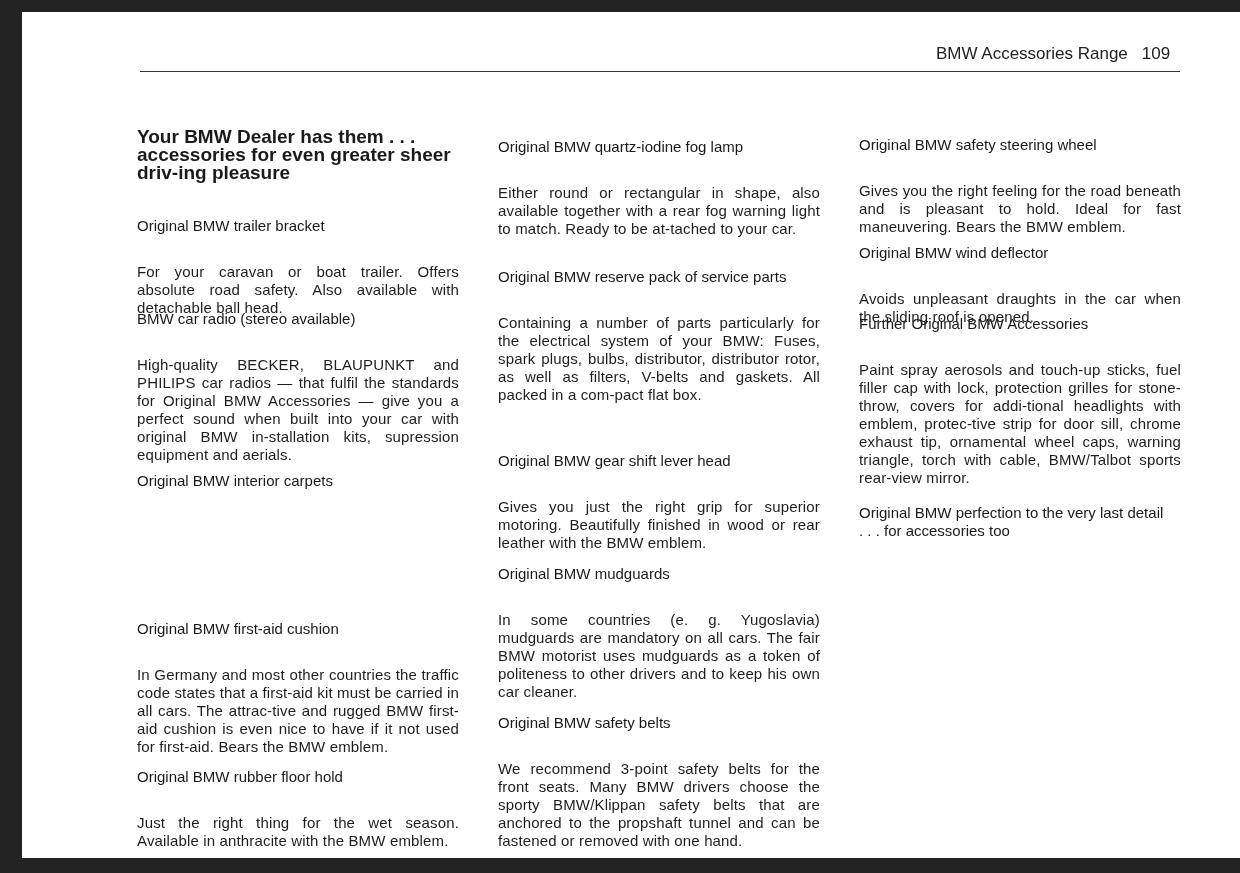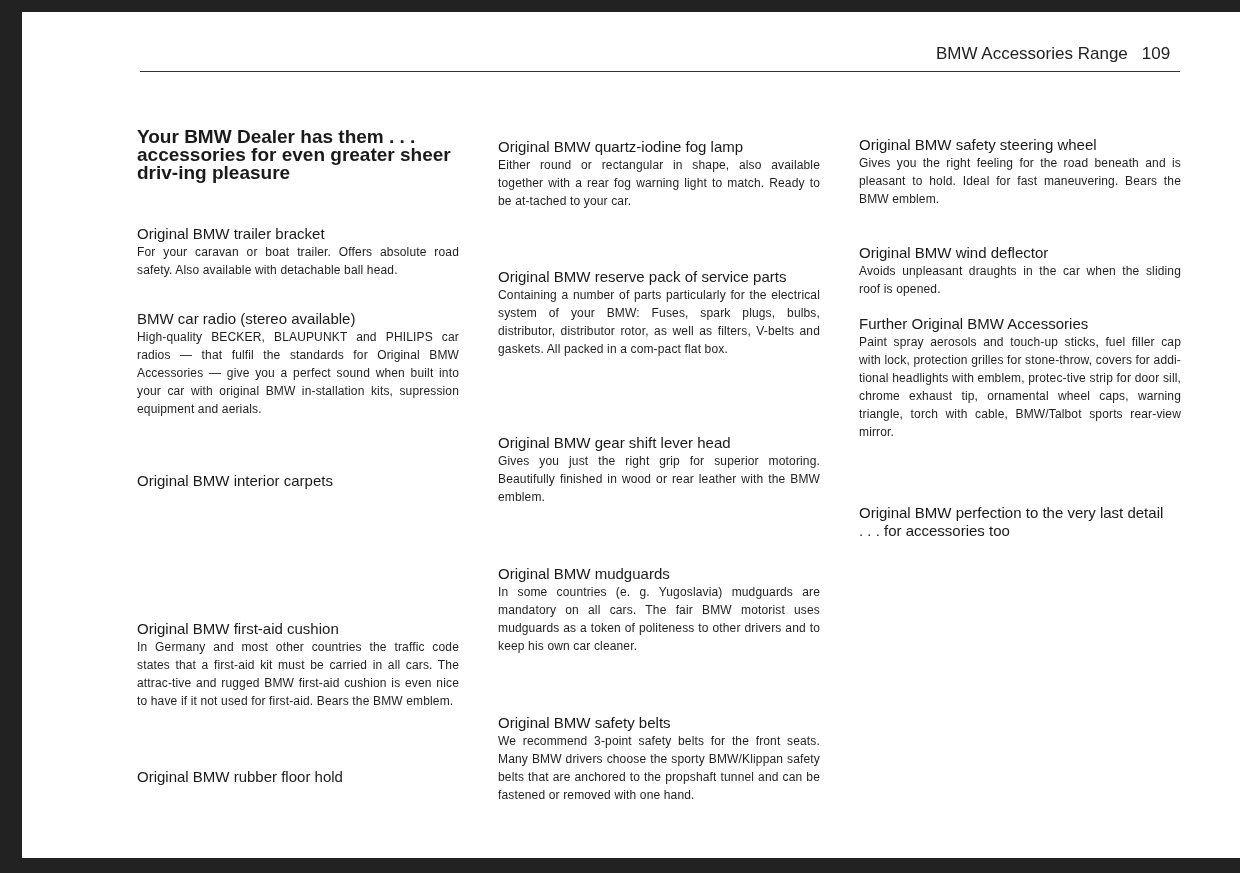--- a/index.html
+++ b/index.html
@@ -30,70 +30,72 @@
   }
   .col1 { left: 115px; }
   .col2 { left: 476px; }
   .col3 { left: 837px; }
   .section { position: absolute; left: 0; width: 322px; }
   .h {
     font-weight: normal; font-size: 15px; line-height: 18px;
     color: #1a1a1a;
   }
   .p {
-    font-size: 12px; line-height: 18px;
+    font-size: 15px; line-height: 18px;
     text-align: justify;
     letter-spacing: 0.15px;
     color: #1e1e1e;
+    margin-top: 28px;
   }
   .intro { font-size: 19px; line-height: 18px; font-weight: bold; }
 </style>
 </head>
 <body>
 
 <div class="page">
   <div class="running-head">
     <span>BMW Accessories Range</span><span class="pg">109</span>
   </div>
   <div class="rule"></div>
 
   <div class="col col1">
     <div class="section" style="top:0px">
       <div class="h intro">Your BMW Dealer has them . . . accessories for even greater sheer driv-ing pleasure</div>
     </div>
-    <div class="section" style="top:97px">
+    <div class="section" style="top:89px">
       <div class="h">Original BMW trailer bracket</div>
       <div class="p">For your caravan or boat trailer. Offers absolute road safety. Also available with detachable ball head.</div>
     </div>
     <div class="section" style="top:182px">
       <div class="h">BMW car radio (stereo available)</div>
       <div class="p">High-quality BECKER, BLAUPUNKT and PHILIPS car radios — that fulfil the standards for Original BMW Accessories — give you a perfect sound when built into your car with original BMW in-stallation kits, supression equipment and aerials.</div>
     </div>
     <div class="section" style="top:344px">
       <div class="h">Original BMW interior carpets</div>
     </div>
     <div class="section" style="top:492px">
       <div class="h">Original BMW first-aid cushion</div>
       <div class="p">In Germany and most other countries the traffic code states that a first-aid kit must be carried in all cars. The attrac-tive and rugged BMW first-aid cushion is even nice to have if it not used for first-aid. Bears the BMW emblem.</div>
     </div>
     <div class="section" style="top:640px">
       <div class="h">Original BMW rubber floor hold</div>
+      <div class="p">Just the right thing for the wet season. Available in anthracite with the BMW emblem.</div>
     </div>
   </div>
 
   <div class="col col2">
     <div class="section" style="top:10px">
       <div class="h">Original BMW quartz-iodine fog lamp</div>
       <div class="p">Either round or rectangular in shape, also available together with a rear fog warning light to match. Ready to be at-tached to your car.</div>
     </div>
     <div class="section" style="top:140px">
       <div class="h">Original BMW reserve pack of service parts</div>
       <div class="p">Containing a number of parts particularly for the electrical system of your BMW: Fuses, spark plugs, bulbs, distributor, distributor rotor, as well as filters, V-belts and gaskets. All packed in a com-pact flat box.</div>
     </div>
-    <div class="section" style="top:306px">
+    <div class="section" style="top:324px">
       <div class="h">Original BMW gear shift lever head</div>
       <div class="p">Gives you just the right grip for superior motoring. Beautifully finished in wood or rear leather with the BMW emblem.</div>
     </div>
     <div class="section" style="top:437px">
       <div class="h">Original BMW mudguards</div>
       <div class="p">In some countries (e. g. Yugoslavia) mudguards are mandatory on all cars. The fair BMW motorist uses mudguards as a token of politeness to other drivers and to keep his own car cleaner.</div>
     </div>
     <div class="section" style="top:586px">
       <div class="h">Original BMW safety belts</div>
       <div class="p">We recommend 3-point safety belts for the front seats. Many BMW drivers choose the sporty BMW/Klippan safety belts that are anchored to the propshaft tunnel and can be fastened or removed with one hand.</div>

